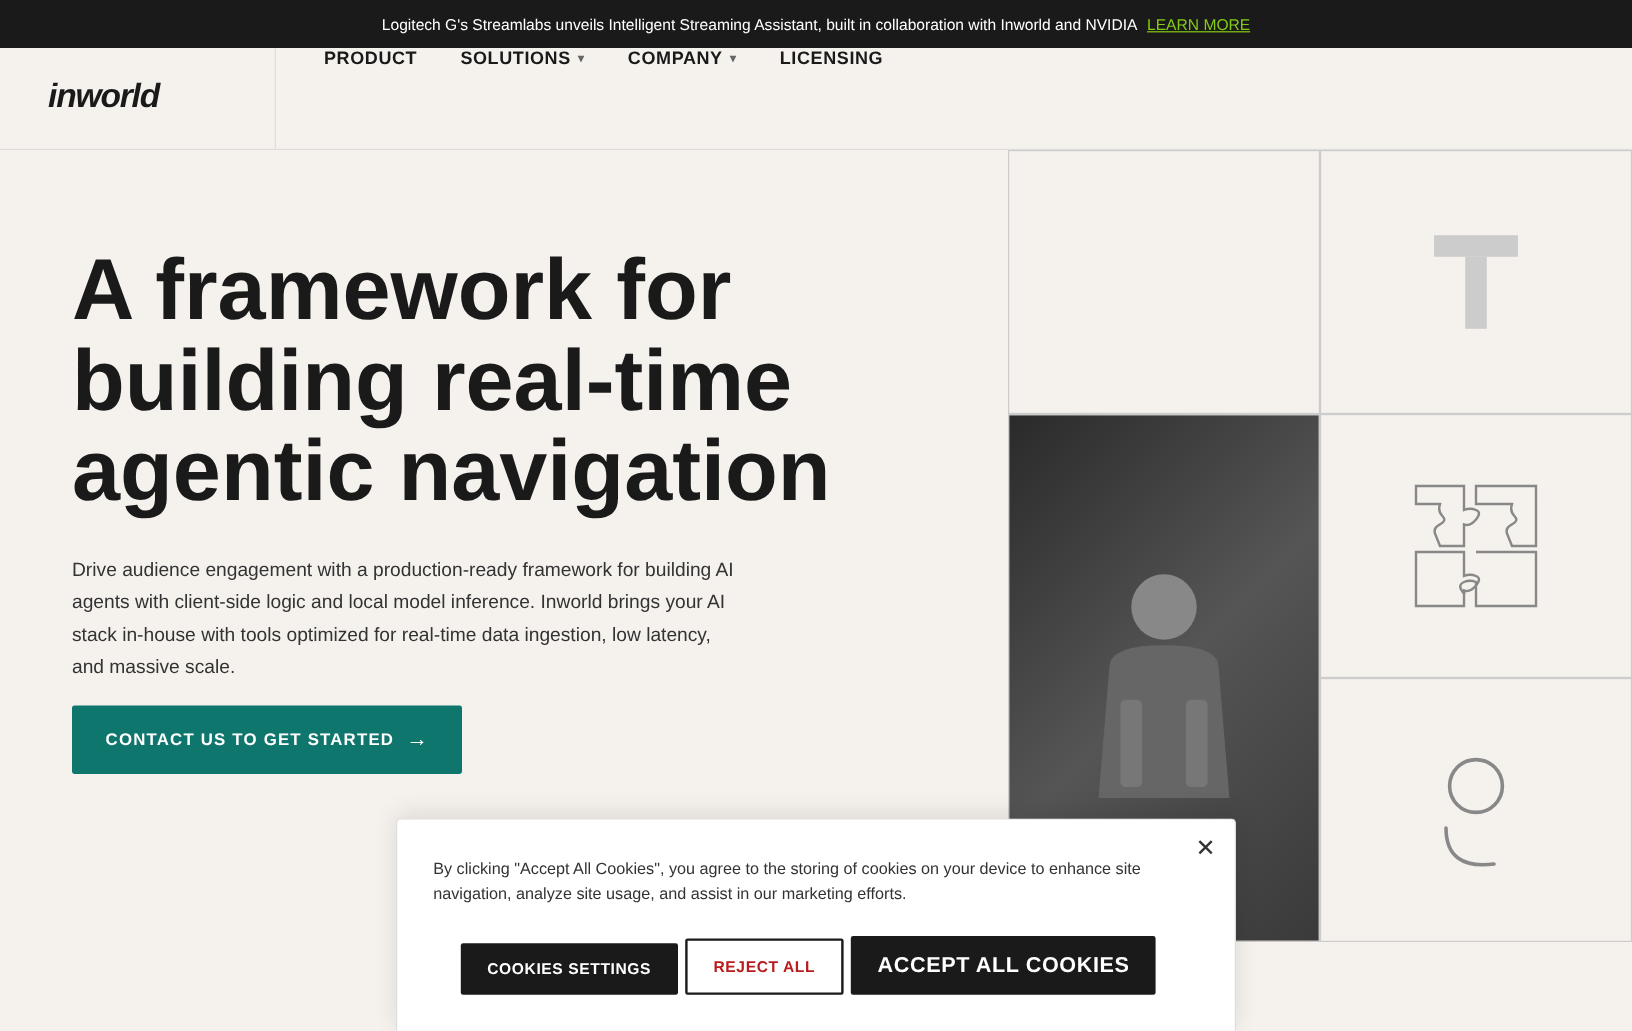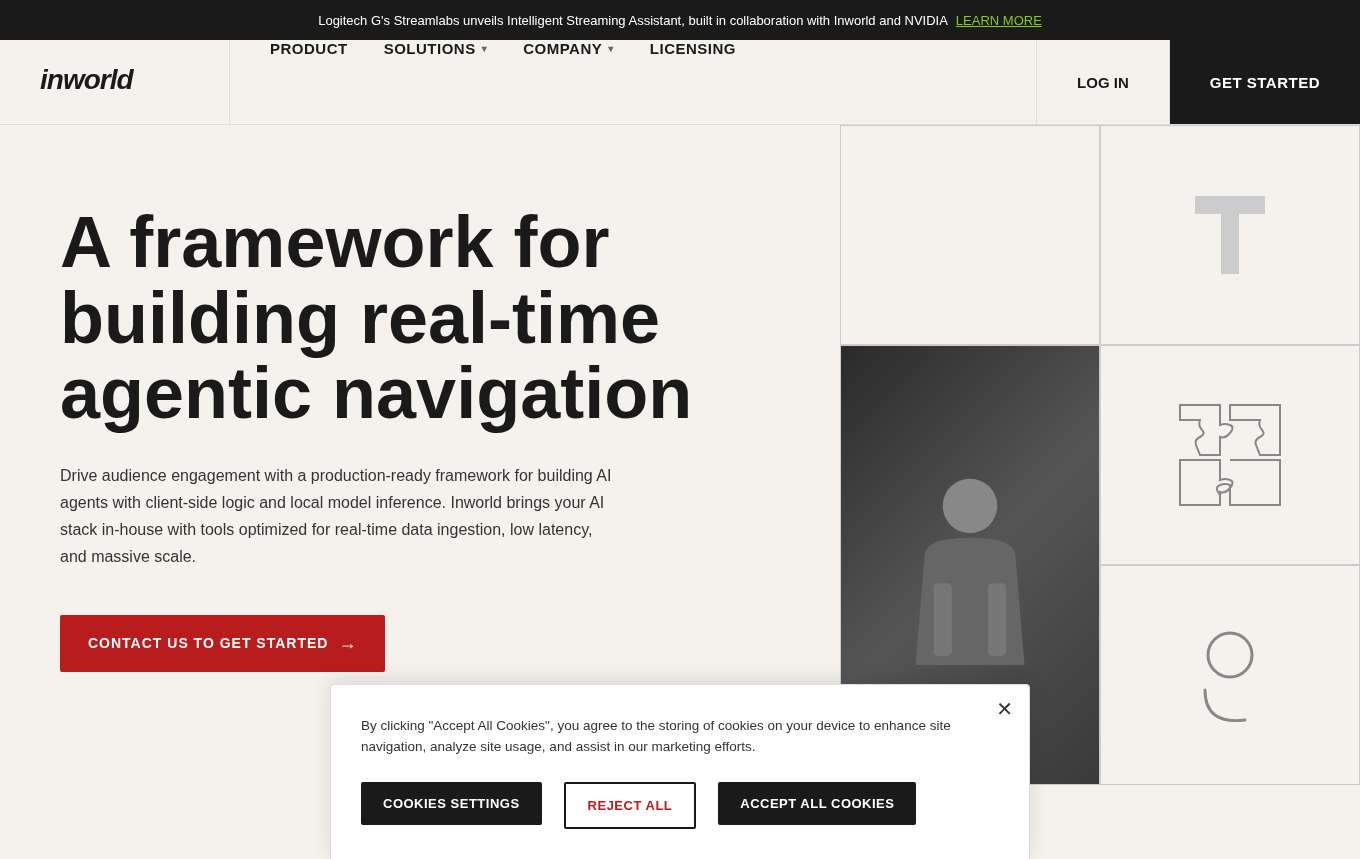--- a/index.html
+++ b/index.html
@@ -116,37 +116,36 @@
       font-weight: 900;
       line-height: 1.05;
       color: #1a1a1a;
       margin-bottom: 30px;
     }
     .hero-desc {
       font-size: 16px;
       line-height: 1.7;
       color: #333;
       max-width: 560px;
-      margin-bottom: 32px;
+      margin-bottom: 17px;
     }
     .hero-cta {
       display: inline-flex;
       align-items: center;
       gap: 10px;
-      background: #b91c1c;
+      background: #0f766e;
       color: #fff;
       padding: 18px 28px;
       font-size: 14px;
       font-weight: 700;
       letter-spacing: 1px;
       text-transform: uppercase;
       cursor: pointer;
       border: none;
       border-radius: 2px;
-      margin-top: 12px;
     }
     .hero-cta .arrow { font-size: 18px; }
 
     
     .hero-right {
       position: absolute;
       right: 0;
       top: 0;
       width: 520px;
       height: 660px;
@@ -274,22 +273,23 @@
       line-height: 1;
     }
     .cookie-text {
       font-size: 13.5px;
       line-height: 1.6;
       color: #333;
       margin-bottom: 24px;
     }
     .cookie-buttons {
       display: flex;
-      gap: 22px;
-      align-items: flex-start;
+      gap: 6px;
+      align-items: flex-end;
+      margin-left: 23px;
     }
     .btn-cookies-settings {
       padding: 14px 22px;
       background: #1a1a1a;
       color: #fff;
       font-size: 13px;
       font-weight: 700;
       letter-spacing: 0.5px;
       text-transform: uppercase;
       cursor: pointer;
@@ -305,21 +305,21 @@
       letter-spacing: 0.5px;
       text-transform: uppercase;
       cursor: pointer;
       border: 2px solid #1a1a1a;
       border-radius: 2px;
     }
     .btn-accept-all {
       padding: 14px 22px;
       background: #1a1a1a;
       color: #fff;
-      font-size: 13px;
+      font-size: 18px;
       font-weight: 700;
       letter-spacing: 0.5px;
       text-transform: uppercase;
       cursor: pointer;
       border: none;
       border-radius: 2px;
     }
 
     
     .puzzle-svg { width: 120px; height: 120px; }
@@ -349,24 +349,20 @@
       <span class="chevron">▾</span>
     </a>
     <a class="nav-link">
       <span>COMPANY</span>
       <span class="chevron">▾</span>
     </a>
     <a class="nav-link">
       <span>LICENSING</span>
     </a>
   </div>
-  <div class="nav-actions">
-    <div class="nav-login">LOG IN</div>
-    <div class="nav-get-started">GET STARTED</div>
-  </div>
 </nav>
 
 <section class="hero">
   <div class="hero-left">
     <h1 class="hero-title">A framework for building real-time agentic navigation</h1>
     <p class="hero-desc">Drive audience engagement with a production-ready framework for building AI agents with client-side logic and local model inference. Inworld brings your AI stack in-house with tools optimized for real-time data ingestion, low latency, and massive scale.</p>
     <button class="hero-cta">
       <span>CONTACT US TO GET STARTED</span>
       <span class="arrow">→</span>
     </button>

